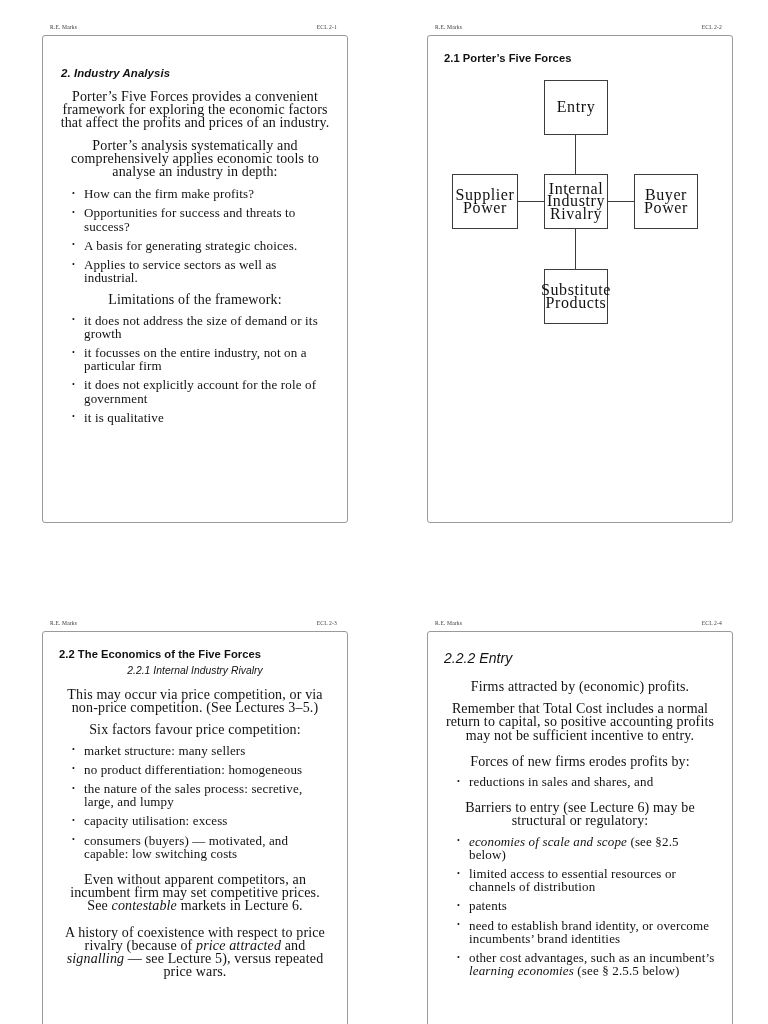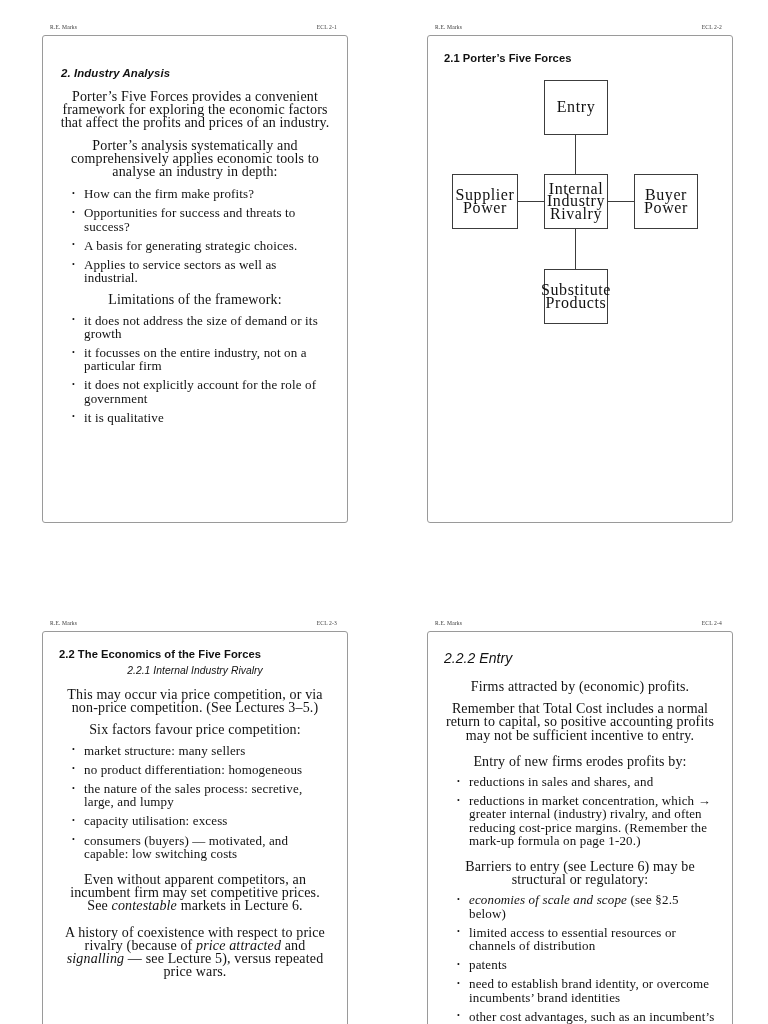--- a/index.html
+++ b/index.html
@@ -250,24 +250,23 @@
 <div class="page page-br">
   <div class="slide-header">
     <span class="hdr-left">R.E. Marks</span>
     <span class="hdr-right">ECL 2-4</span>
   </div>
   <div class="slide-frame frame-short">
     <div class="clip">
       <h3 class="sub-title-solo">2.2.2  Entry</h3>
       <p class="body">Firms attracted by (economic) profits.</p>
       <p class="body">Remember that Total Cost includes a normal return to capital, so positive accounting profits may not be sufficient incentive to entry.</p>
-      <p class="body tight gap-before">Entry of new firms erodes profits by:</p>
+      <p class="body tight gap-before">Forces of new firms erodes profits by:</p>
       <ul class="bullets">
         <li>reductions in sales and shares, and</li>
-        <li>reductions in market concentration, which → greater internal (industry) rivalry, and often reducing cost-price margins. (Remember the mark-up formula on page 1-20.)</li>
       </ul>
       <p class="body tight gap-before">Barriers to entry (see Lecture 6) may be structural or regulatory:</p>
       <ul class="bullets">
         <li><em>economies of scale and scope</em><span> (see §2.5 below)</span></li>
         <li>limited access to essential resources or channels of distribution</li>
         <li>patents</li>
         <li>need to establish brand identity, or overcome incumbents’ brand identities</li>
         <li><span>other cost advantages, such as an incumbent’s </span><em>learning economies</em><span> (see § 2.5.5 below)</span></li>
       </ul>
     </div>

